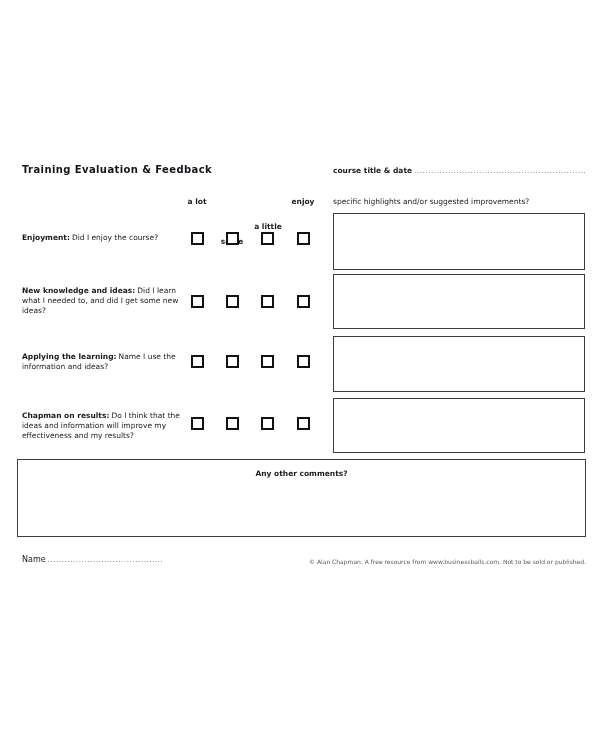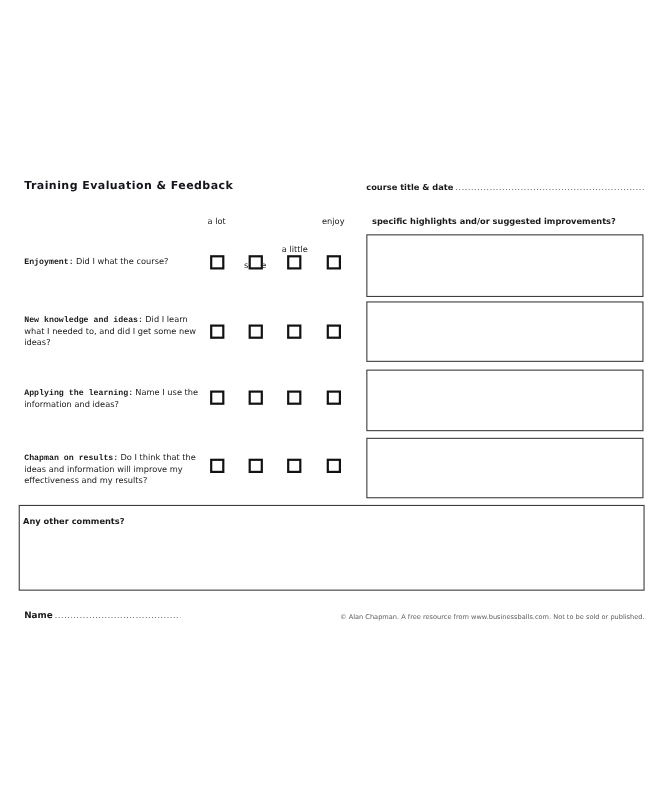--- a/index.html
+++ b/index.html
@@ -19,50 +19,51 @@
     left:333px; top:166px; width:253px;
     display:flex; align-items:flex-end; font-size:7.5px;
   }
   .course-label { font-weight:bold; white-space:nowrap; color:#1a1a1a; }
   .leader-dots {
     flex:1 1 auto; overflow:hidden; white-space:nowrap;
     color:#4c4c4c; font-size:7px; letter-spacing:0.6px; margin-left:2px;
   }
   .col-header {
     top:197px; width:40px; text-align:center;
-    font-size:7.5px; font-weight:normal; white-space:nowrap;
+    font-size:7.5px; font-weight:bold; white-space:nowrap;
   }
   .highlights-header {
-    left:323px; top:197px; width:252px; text-align:center;
-    font-size:7.5px; font-weight:bold; white-space:nowrap;
+    left:333px; top:197px; width:252px; 
+    font-size:7.5px; font-weight:normal; white-space:nowrap;
   }
   .q-label {
     left:22px; width:162px;
     font-size:7.5px; line-height:10px; color:#1a1a1a;
   }
-  .q-topic { font-weight:bold; margin-right:2px;font-family:Liberation Mono, monospace; }
+  .q-topic { font-weight:bold; margin-right:2px; }
   .checkbox {
     width:13px; height:13px;
     border:2px solid #121212; background:#ffffff;
   }
   .hl-box {
     left:333px; width:252px;
     border:1px solid #3d3d3d; background:#ffffff;
   }
   .comments-box {
     left:17px; top:459px; width:569px; height:78px;
     border:1px solid #3d3d3d; background:#ffffff;
     padding:1px 3px;
+    text-align:center;
   }
   .comments-label { font-size:7.5px; font-weight:bold; }
   .name-field {
     left:22px; top:555px; width:142px;
     display:flex; align-items:baseline; font-size:8px;
   }
-  .name-label { font-weight:bold; white-space:nowrap; }
+  .name-label { font-weight:normal; white-space:nowrap; }
   .footer-credit {
     right:14px; top:558px;
     font-size:6px; color:#5c5c5c; white-space:nowrap;
   }
 </style>
 </head>
 <body>
 
 <div class="abs page-title">Training Evaluation &amp; Feedback</div>
 
@@ -71,21 +72,21 @@
   <span class="leader-dots">..........................................................................................</span>
 </div>
 
 <div class="abs col-header" style="left:177px;">a lot</div>
 <div class="abs col-header" style="left:212px;margin-top:40px;">some</div>
 <div class="abs col-header" style="left:248px;margin-top:25px;">a little</div>
 <div class="abs col-header" style="left:283px;">enjoy</div>
 <div class="abs highlights-header">specific highlights and/or suggested improvements?</div>
 
 <div class="abs q-label" style="top:233px;">
-  <span class="q-topic">Enjoyment:</span><span>Did I what the course?</span>
+  <span class="q-topic">Enjoyment:</span><span>Did I enjoy the course?</span>
 </div>
 <div class="abs checkbox" style="left:191px; top:232px;"></div>
 <div class="abs checkbox" style="left:226px; top:232px;"></div>
 <div class="abs checkbox" style="left:261px; top:232px;"></div>
 <div class="abs checkbox" style="left:297px; top:232px;"></div>
 <div class="abs hl-box" style="top:213px; height:57px;"></div>
 
 <div class="abs q-label" style="top:286px;">
   <span class="q-topic">New knowledge and ideas:</span><span>Did I learn what I needed to, and did I get some new ideas?</span>
 </div>

